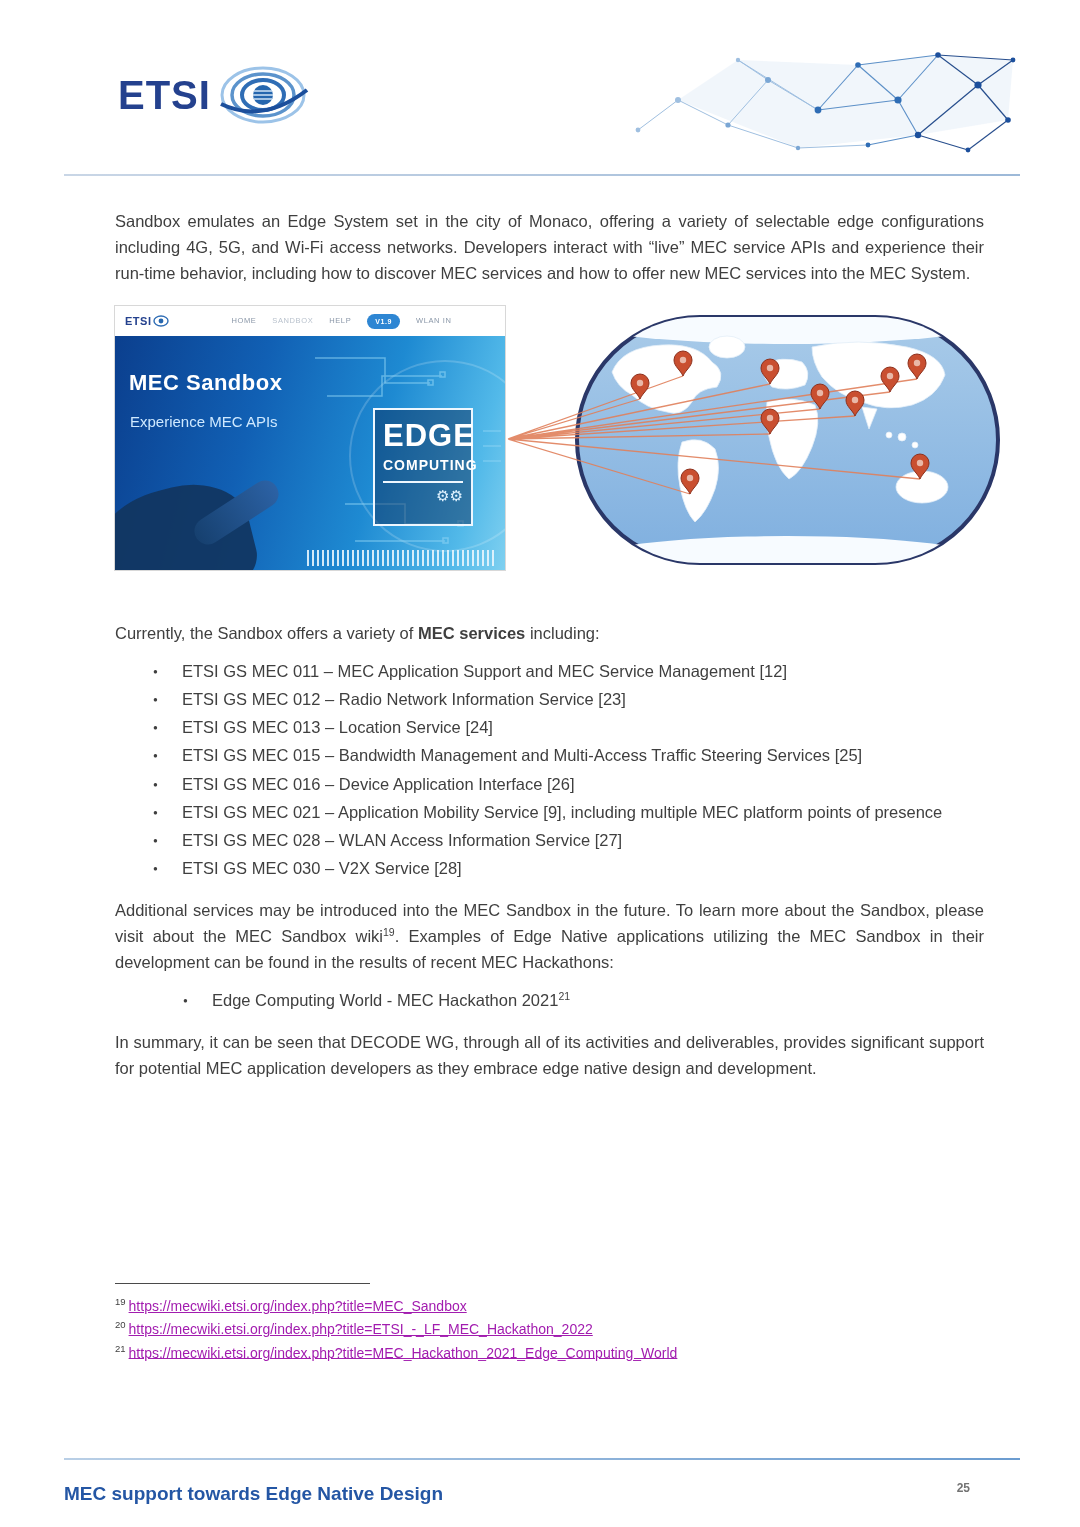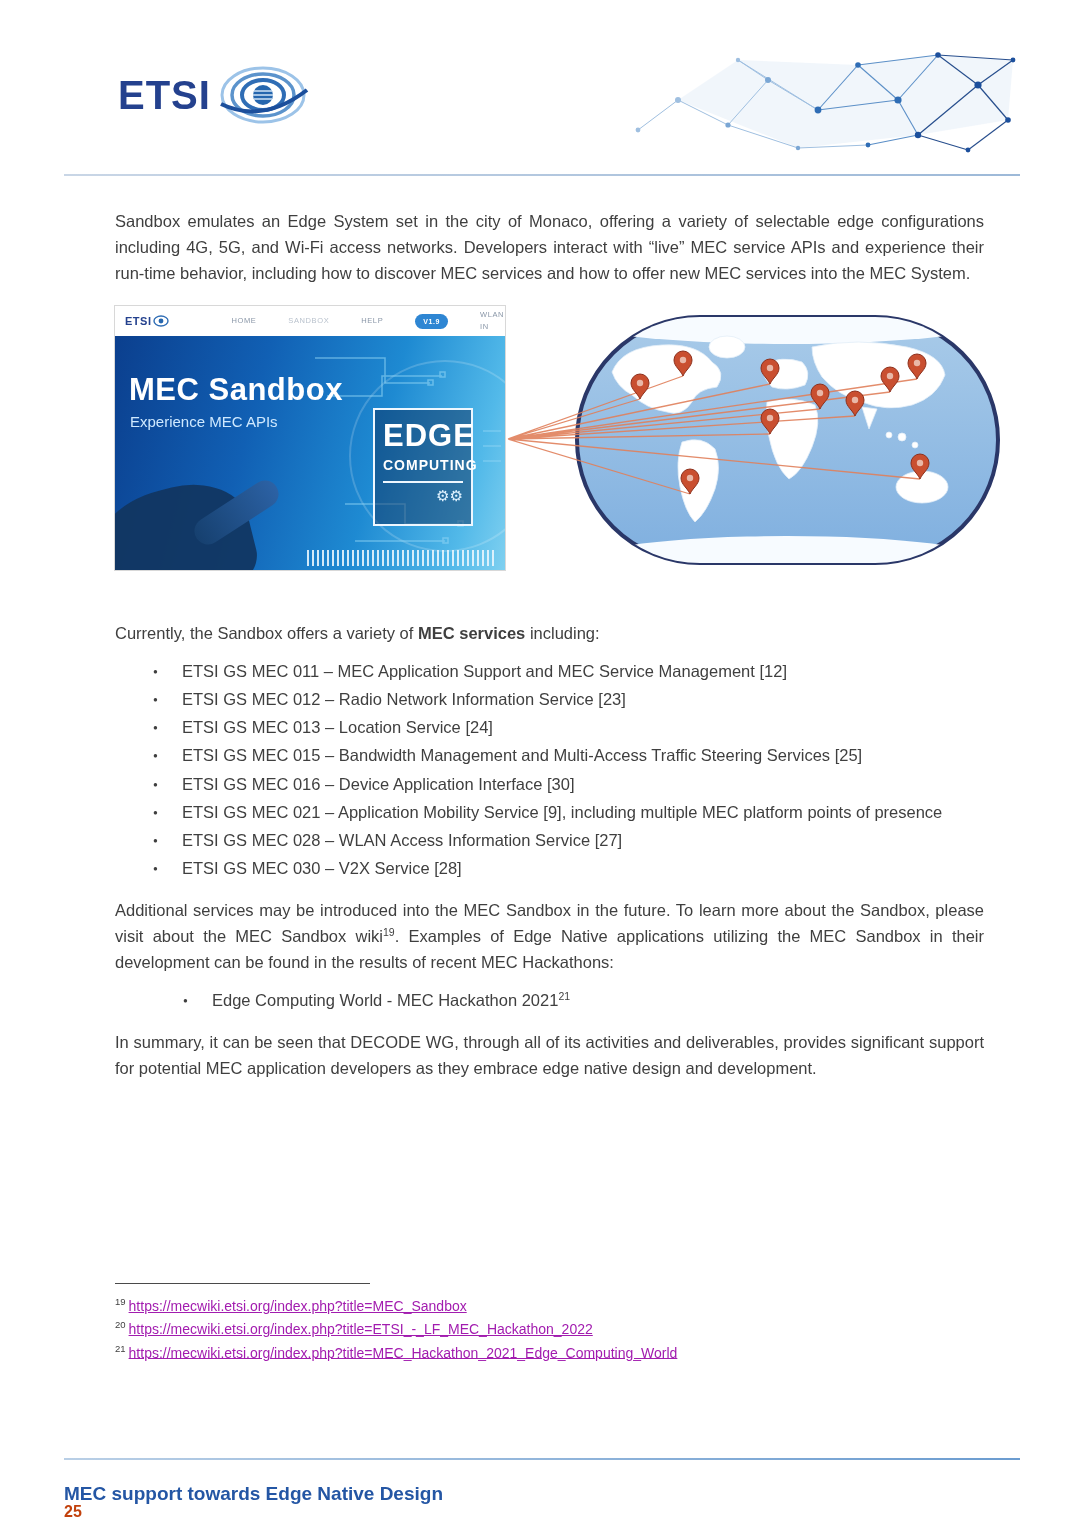--- a/index.html
+++ b/index.html
@@ -20,27 +20,27 @@
   .content { padding:30px 96px 0 115px; font-size:16.5px; line-height:1.58; text-align:justify; }
   p.para { margin-bottom:12px; }
   .bold { font-weight:bold; }
   sup.fnref { font-size:10.5px; vertical-align:super; line-height:0; }
   
   .figure-row { position:relative; height:268px; margin:20px 0 46px 0; }
   .shot { position:absolute; left:0; top:0; width:390px; height:264px; background:#0b3f8e;
     box-shadow:0 0 0 1px #d8d8d8; overflow:hidden; }
   .shot-nav { height:30px; background:#ffffff; display:flex; align-items:center; padding:0 10px; gap:14px; }
   .shot-logo { font-size:11px; font-weight:bold; color:#24418e; letter-spacing:.5px; display:flex; align-items:center; gap:2px;}
-  .shot-menu { display:flex; align-items:center; gap:32px; margin-left:48px; font-size:7.5px; color:#8a97a8; letter-spacing:.6px; }
+  .shot-menu { display:flex; align-items:center; gap:16px; margin-left:48px; font-size:7.5px; color:#8a97a8; letter-spacing:.6px; }
   .shot-menu .dim { color:#b9c2cd; }
   .ver-pill { background:#2e86d3; color:#fff; border-radius:8px; padding:2px 8px; font-size:7px; font-weight:bold; }
   .shot-body { position:relative; height:234px;
     background:linear-gradient(105deg,#0b3f8e 0%,#1160b4 35%,#1e8ad2 65%,#52b9e9 88%,#7fd0f0 100%); }
   .shot-circuit { position:absolute; inset:0; }
-  .shot-title { position:absolute; left:14px; top:30px; font-size:31px; font-weight:bold; color:#ffffff; letter-spacing:.5px; }
+  .shot-title { position:absolute; left:14px; top:30px; font-size:22px; font-weight:bold; color:#ffffff; letter-spacing:.5px; }
   .shot-sub { position:absolute; left:15px; top:74px; font-size:15px; color:#cfe9ff; }
   .edge-box { position:absolute; left:258px; top:72px; width:100px; height:118px;
     border:2px solid #eef7ff; background:rgba(8,35,80,.45); color:#fff; padding:10px 8px 6px 8px; text-align:center; }
   .edge-l1 { font-size:31px; font-weight:bold; letter-spacing:1px; line-height:1; }
   .edge-l2 { font-size:14px; font-weight:bold; letter-spacing:1px; border-bottom:2px solid #eef7ff; padding:3px 0 5px 0; }
   .edge-gears { text-align:right; font-size:15px; color:#dff2ff; line-height:1.2; margin-top:4px; }
   .barcode { position:absolute; right:8px; bottom:4px; width:190px; height:16px;
     background:repeating-linear-gradient(90deg,#e7f5fd 0 2px, transparent 2px 5px); opacity:.9; }
   .hand-palm { position:absolute; left:-22px; bottom:-34px; width:160px; height:115px;
     background:#11355f; border-radius:50% 42% 30% 50%; transform:rotate(-14deg); opacity:.92; }
@@ -56,23 +56,23 @@
   ul.hack li::before { left:68px; }
   
   .footnotes { position:absolute; left:115px; right:96px; top:1283px; font-size:14px; line-height:1.62; color:#3f3f3f; }
   .fn-rule { width:255px; height:1px; background:#4a4a4a; margin-bottom:10px; }
   .fn-row { white-space:nowrap; }
   .fn-row sup { font-size:9.5px; vertical-align:super; margin-right:3px; color:#3f3f3f; }
   a.link { color:#a21caf; text-decoration:underline; }
   
   .ftr-rule { position:absolute; left:64px; right:60px; top:1458px; height:2px;
     background:linear-gradient(90deg,#b9cfe6,#6b9cd0); }
-  .ftr { position:absolute; left:64px; right:110px; top:1483px; display:flex; justify-content:space-between; align-items:flex-start;flex-direction:column; }
+  .ftr { position:absolute; left:64px; right:110px; top:1483px; display:flex; justify-content:space-between; align-items:flex-start; }
   .ftr-title { font-size:19px; font-weight:bold; color:#2456a4; }
-  .ftr-page { font-size:16px; font-weight:bold; color:#c2410c; margin-top:-2px; }
+  .ftr-page { font-size:12px; font-weight:bold; color:#737373; margin-top:-2px; }
 </style>
 </head>
 <body>
 
 <div class="page">
 
   <div class="hdr">
     <div class="etsi-logo">
       <span class="etsi-word">ETSI</span>
       <svg width="92" height="66" viewBox="0 0 92 66">
@@ -237,21 +237,21 @@
       </svg>
     </div>
 
     <p class="para"><span>Currently, the Sandbox offers a variety of </span><span class="bold">MEC services</span><span> including:</span></p>
 
     <ul class="svc">
       <li><span>ETSI GS MEC 011 – MEC Application Support and MEC Service Management [12]</span></li>
       <li><span>ETSI GS MEC 012 – Radio Network Information Service [23]</span></li>
       <li><span>ETSI GS MEC 013 – Location Service [24]</span></li>
       <li><span>ETSI GS MEC 015 – Bandwidth Management and Multi-Access Traffic Steering Services [25]</span></li>
-      <li><span>ETSI GS MEC 016 – Device Application Interface [30]</span></li>
+      <li><span>ETSI GS MEC 016 – Device Application Interface [26]</span></li>
       <li><span>ETSI GS MEC 021 – Application Mobility Service [9], including multiple MEC platform points of presence</span></li>
       <li><span>ETSI GS MEC 028 – WLAN Access Information Service [27]</span></li>
       <li><span>ETSI GS MEC 030 – V2X Service [28]</span></li>
     </ul>
 
     <p class="para"><span>Additional services may be introduced into the MEC Sandbox in the future. To learn more about the Sandbox, please visit about the MEC Sandbox wiki</span><sup class="fnref">19</sup><span>.  Examples of Edge Native applications utilizing the MEC Sandbox in their development can be found in the results of recent MEC Hackathons:</span></p>
 
     <ul class="hack">
       <li><span>Edge Computing World - MEC Hackathon 2021</span><sup class="fnref">21</sup></li>
     </ul>

